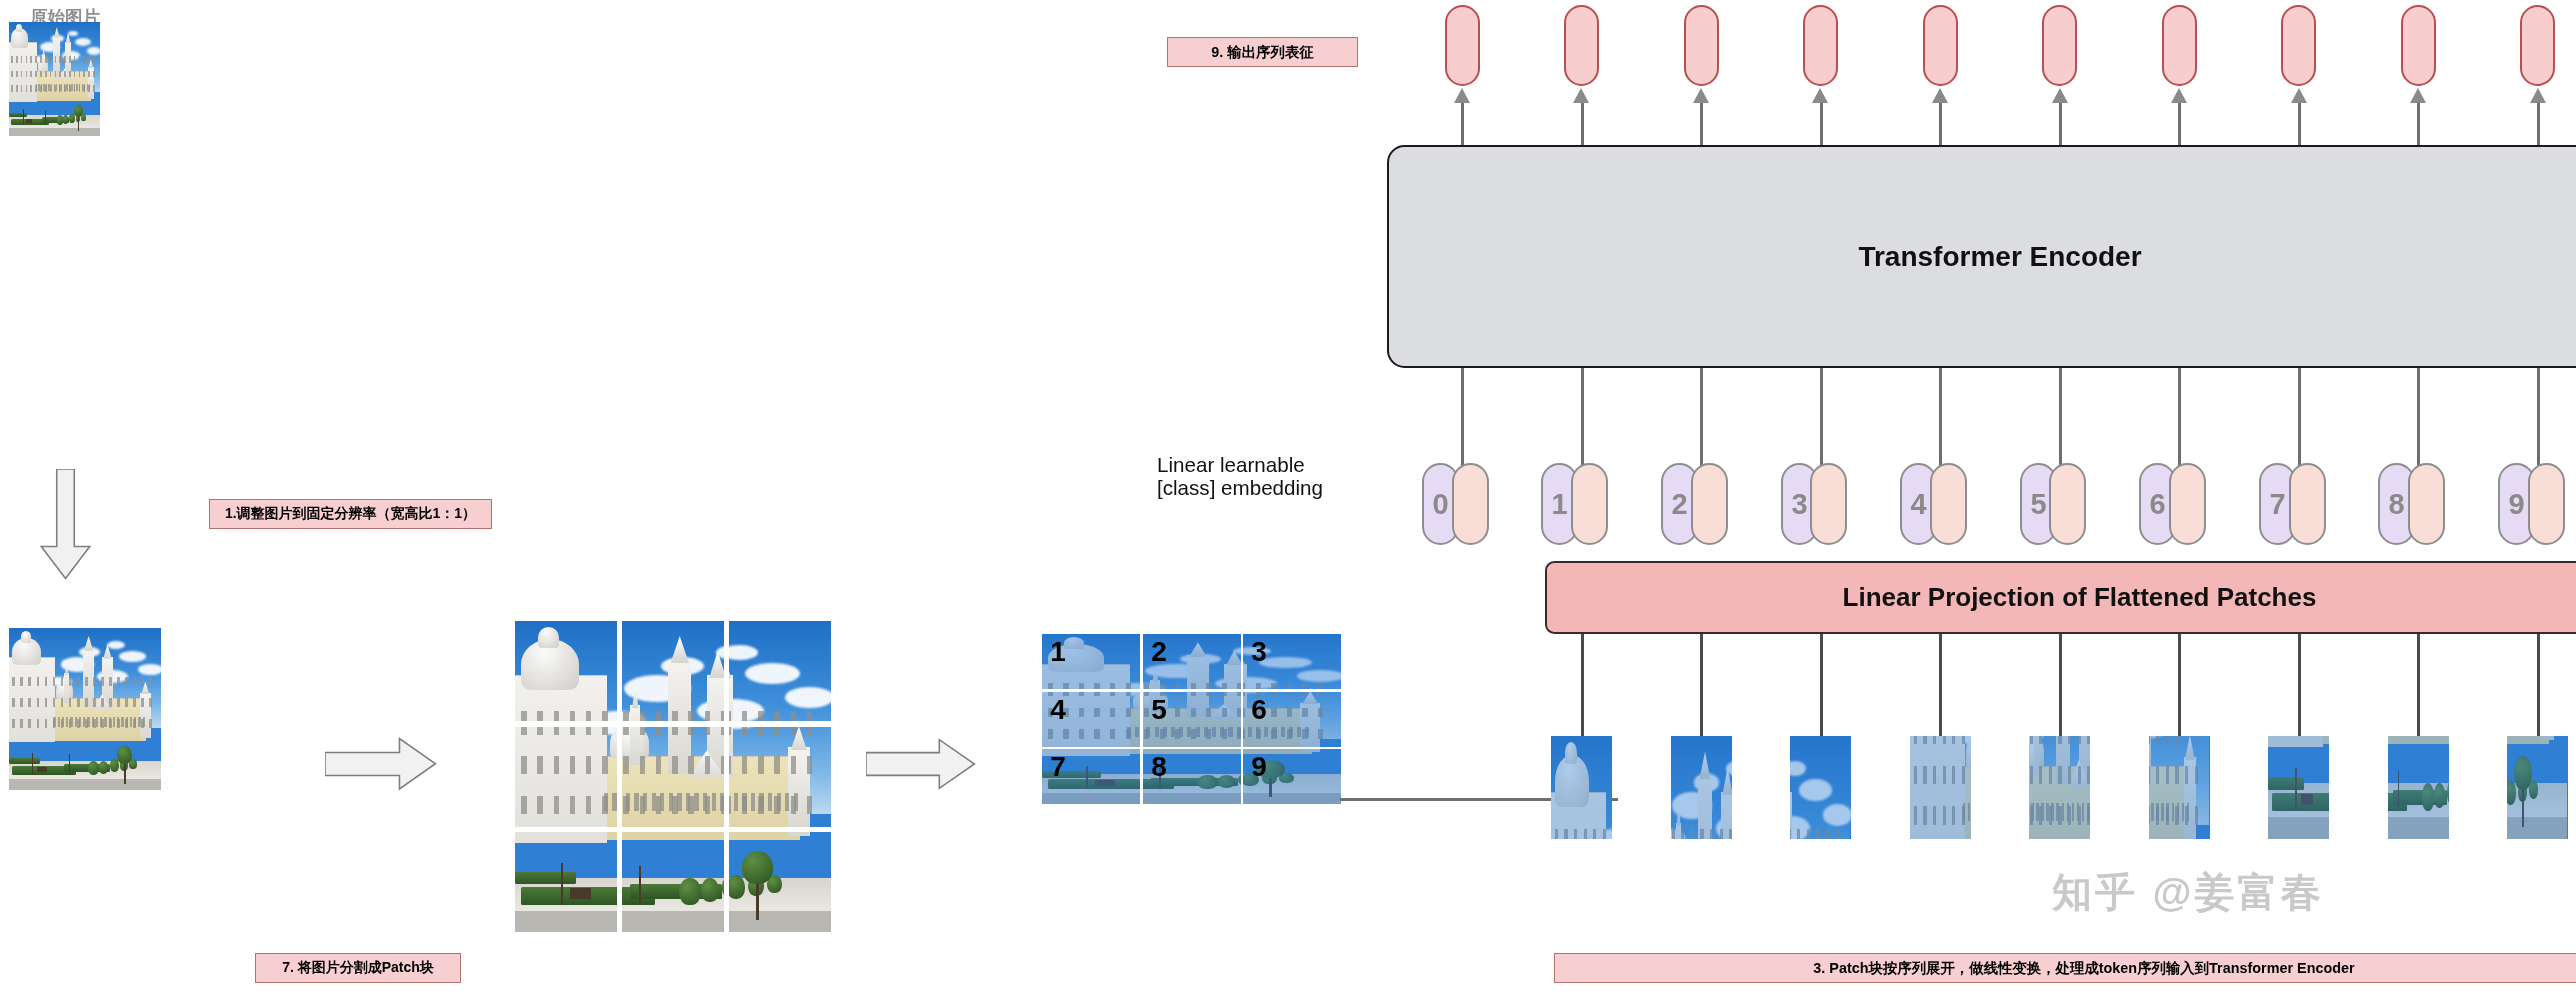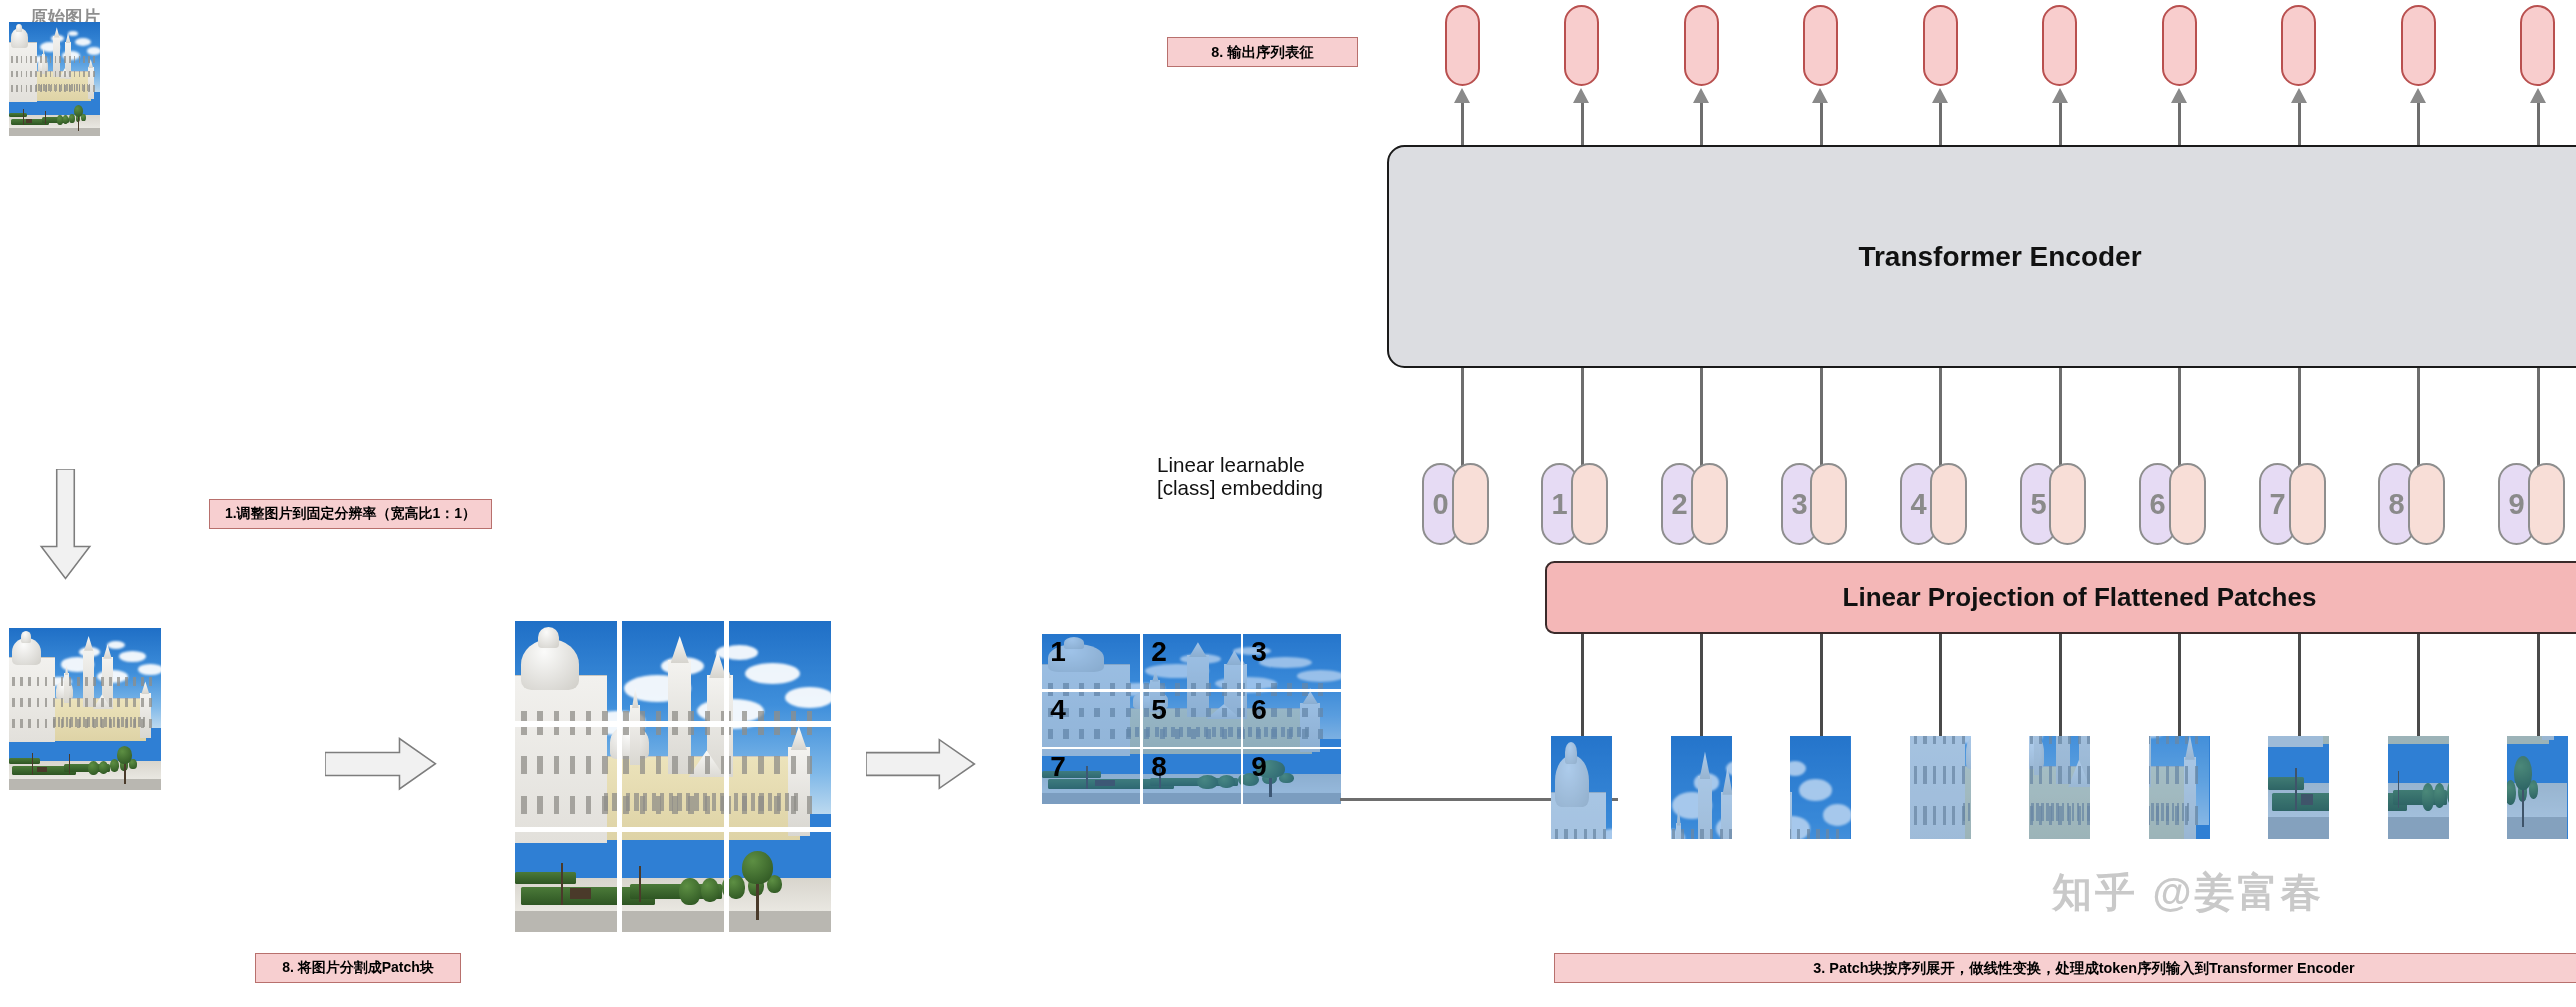--- a/index.html
+++ b/index.html
@@ -558,21 +558,21 @@
           <div class="bush" style="left: 66%; bottom: 11%; width: 6%; height: 8%;"></div>
           <div class="bush" style="left: 73%; bottom: 12%; width: 5%; height: 7%;"></div>
           <div class="bush" style="left: 79%; bottom: 13%; width: 5%; height: 6%;"></div>
           <div class="trunk" style="left: 75.5%; bottom: 4%; width: 1.1%; height: 16%;"></div>
           <div class="bush" style="left: 71%; bottom: 16%; width: 10%; height: 11%;"></div>
         </div>
       </div>
     </div>
   </div>
 
-<div class="callout" style="left:255px;top:953px;width:206px;height:30px;font-size:14px;">8. 将图片分割成Patch块</div>
+<div class="callout" style="left:255px;top:953px;width:206px;height:30px;font-size:14px;">7. 将图片分割成Patch块</div>
 
 <svg class="arrow-right" style="left:866px;top:738px;" width="111" height="52" viewBox="0 0 215 100">
   <polygon points="0,28 142,28 142,3 210,50 142,97 142,72 0,72" fill="#f1f1f1" stroke="#7d7d7d" stroke-width="3"></polygon>
 </svg>
 
 <div class="abs" id="numbered-grid" style="left:1042px;top:634px;width:299px;height:170px;">
     <div class="photo" style="left: 0px; top: 0px; width: 98px; height: 55px;">
       <div style="position: absolute; left: 0px; top: 0px; width: 293px; height: 164px; opacity: 0.55;">
         <div class="scene" style="filter: none;">
           <div class="sky"></div>
@@ -817,21 +817,21 @@
           <div class="trunk" style="left: 75.5%; bottom: 4%; width: 1.1%; height: 16%;"></div>
           <div class="bush" style="left: 71%; bottom: 16%; width: 10%; height: 11%;"></div>
         </div>
       </div>
       <div class="grid-num" style="left: 8.2px; top: 4.1px; font-size: 28px;">9</div>
     </div>
   </div>
 
 <div class="hline" style="left:1340px;top:798px;width:278px;"></div>
 
-<div class="callout" style="left:1167px;top:37px;width:191px;height:30px;font-size:14.4px;">8. 输出序列表征</div>
+<div class="callout" style="left:1167px;top:37px;width:191px;height:30px;font-size:14.4px;">9. 输出序列表征</div>
 
 <div class="abs" id="out-row" style="left:0;top:0;width:2629px;height:155px;">
     <div class="out-token" style="left: 1445px; top: 5.2px; width: 35px; height: 81px;"></div>
     <div class="vline" style="left: 1461px; top: 102px; height: 46px;"></div>
     <div class="uparrow" style="left: 1454px; top: 88px;"></div>
     <div class="out-token" style="left: 1564px; top: 5.2px; width: 35px; height: 81px;"></div>
     <div class="vline" style="left: 1581px; top: 102px; height: 46px;"></div>
     <div class="uparrow" style="left: 1573px; top: 88px;"></div>
     <div class="out-token" style="left: 1684px; top: 5.2px; width: 35px; height: 81px;"></div>
     <div class="vline" style="left: 1700px; top: 102px; height: 46px;"></div>

